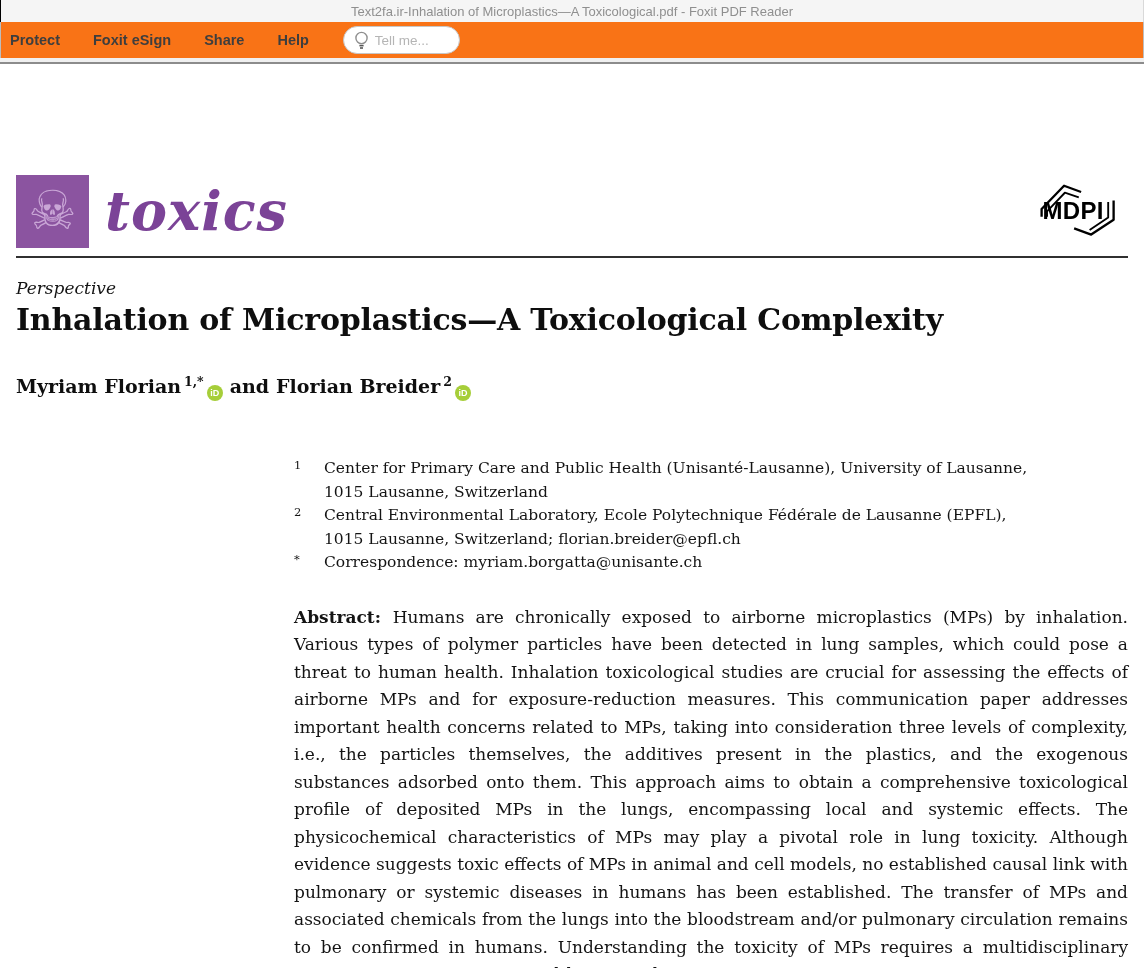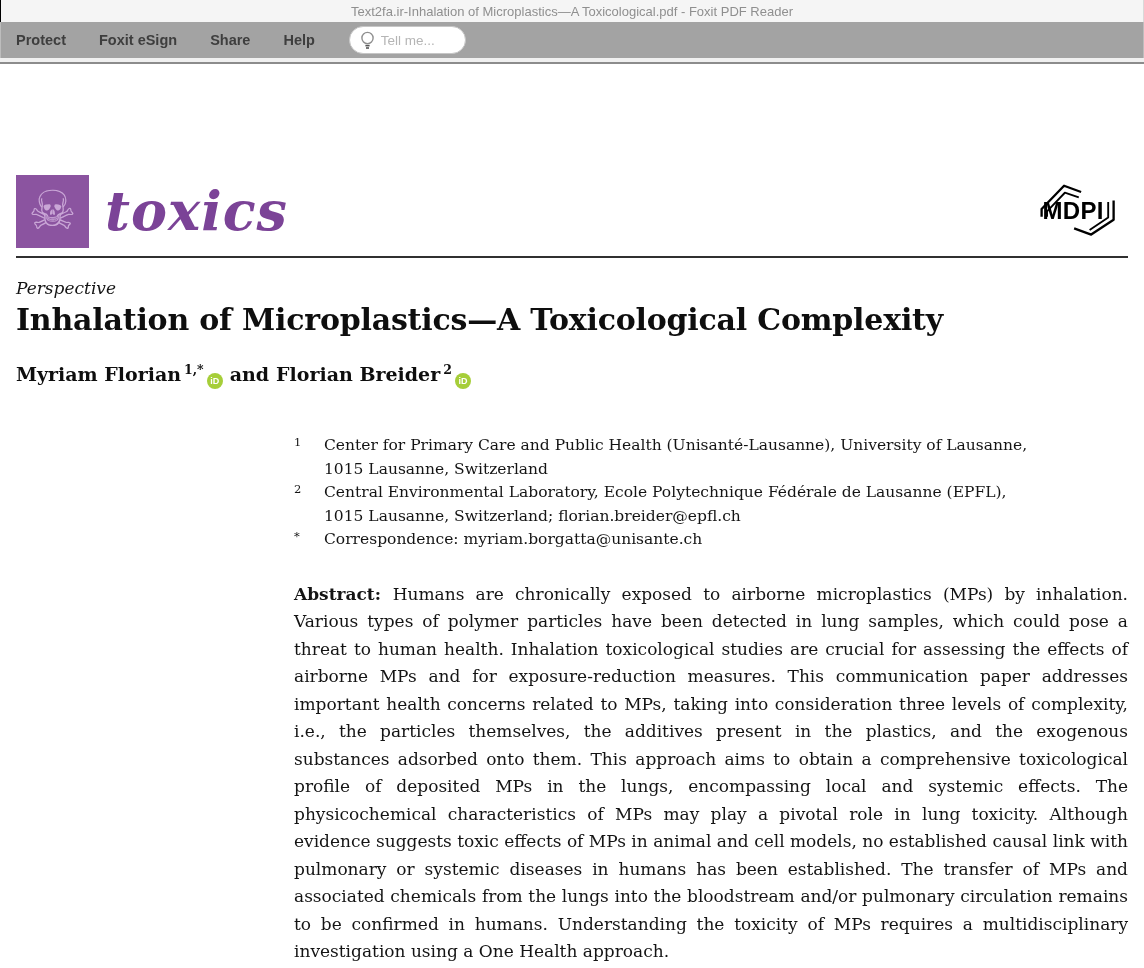--- a/index.html
+++ b/index.html
@@ -3,22 +3,22 @@
 <meta charset="utf-8">
 <style>
   * { margin:0; padding:0; box-sizing:border-box; }
   html,body { width:1144px; height:968px; background:#fff; overflow:hidden;
               font-family:"Liberation Sans", sans-serif; }
 
   
   .titlebar { height:22px; background:#f5f5f5; display:flex; align-items:center;
               justify-content:center; font-size:13px; color:#8f8f8f;
               border-left:1px solid #000000; border-right:1px solid #d9d9d9; }
-  .menubar { height:36px; background:#a3a3a3; display:flex; align-items:center;
-             gap:33px; padding-left:15px;
+  .menubar { height:36px; background:#f97316; display:flex; align-items:center;
+             gap:33px; padding-left:9px;
              border-left:1px solid #bdbdbd; border-right:1px solid #bdbdbd; }
   .menu-item { font-size:14.5px; font-weight:700; color:#3e3e3e; cursor:default; }
   .tellme { margin-left:1px; width:117px; height:28px; border:1px solid #c6c6c6;
             border-radius:14px; display:flex; align-items:center; padding:0 9px; gap:5px;
             background:#fff; }
   .tellme svg { flex-shrink:0; }
   .tellme input { border:none; outline:none; width:100%; font-size:13.5px; color:#666;
                   background:transparent; font-family:"Liberation Sans",sans-serif; }
   .tellme input::placeholder { color:#b5b5b5; }
   .ribbon-edge { height:4px; background:#f0f0f0; }
@@ -44,21 +44,21 @@
   .paper-title { margin-top:4px; font-family:"DejaVu Serif", serif; font-weight:700;
                  font-size:30px; color:#0e0e0e; letter-spacing:-0.2px; }
 
   .authors { margin-top:26px; font-family:"DejaVu Serif", serif; font-weight:700;
              font-size:19px; color:#0e0e0e; display:flex; align-items:baseline; }
   .author-sup { font-size:12.5px; position:relative; top:-7px; margin-left:3px; }
   .orcid { width:16px; height:16px; border-radius:50%; background:#A6CE39; color:#fff;
            font-size:9px; font-weight:700; display:inline-flex; align-items:center;
            justify-content:center; position:relative; top:3px; margin-left:3px;
            font-family:"Liberation Sans", sans-serif; }
-  .author-connector { margin:0 7px; }
+  .author-connector { margin:12px 7px; }
 
   .affiliations { margin-top:48px; margin-left:278px; font-family:"DejaVu Serif", serif;
                   font-size:15.5px; color:#141414; }
   .aff-row { display:flex; }
   .aff-marker { width:30px; flex-shrink:0; font-size:11.5px; padding-top:1px; }
   .aff-lines div { line-height:23.5px; }
 
   .abstract { margin-top:29px; margin-left:278px; font-family:"DejaVu Serif", serif;
               font-size:17px; line-height:27.5px; color:#141414; text-align:justify; }
   .abstract-label { font-weight:700; }

